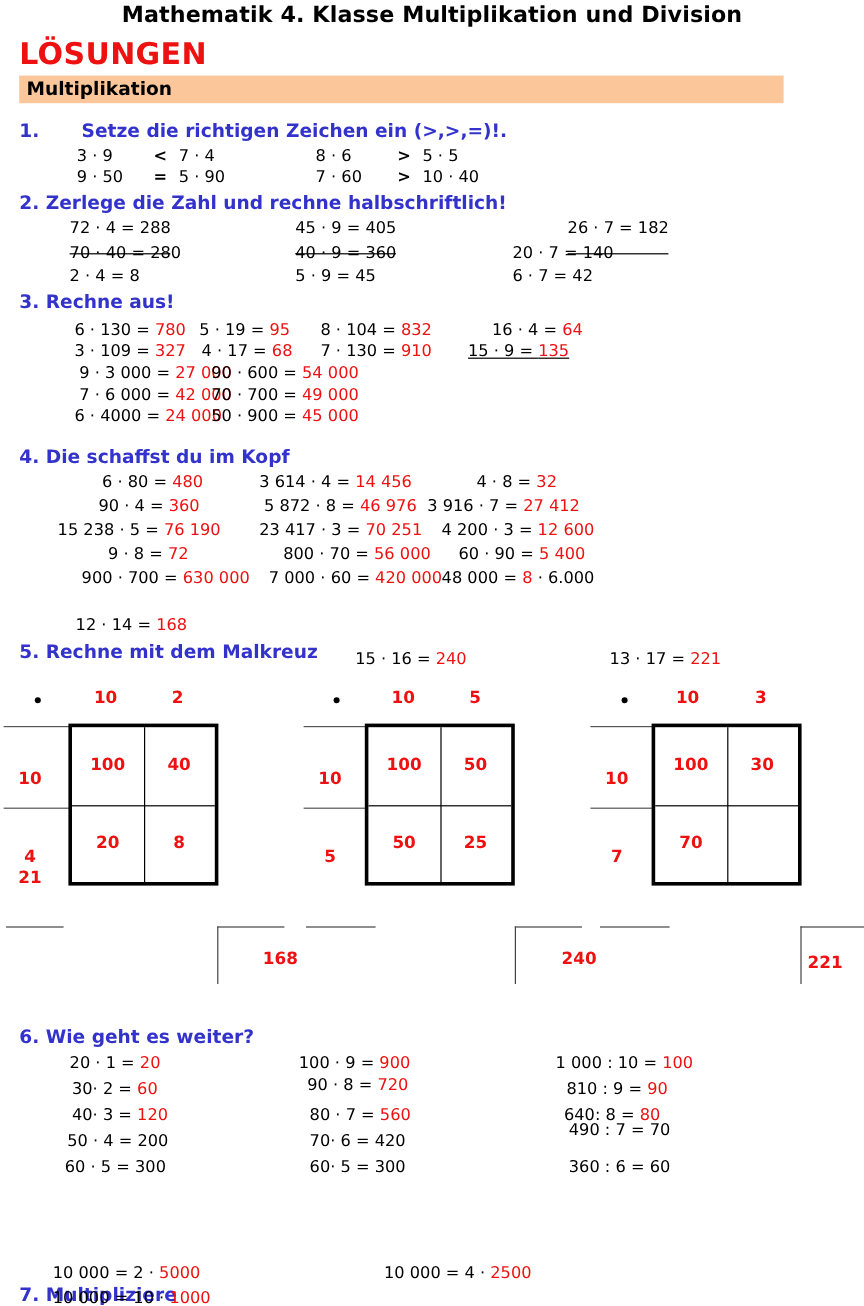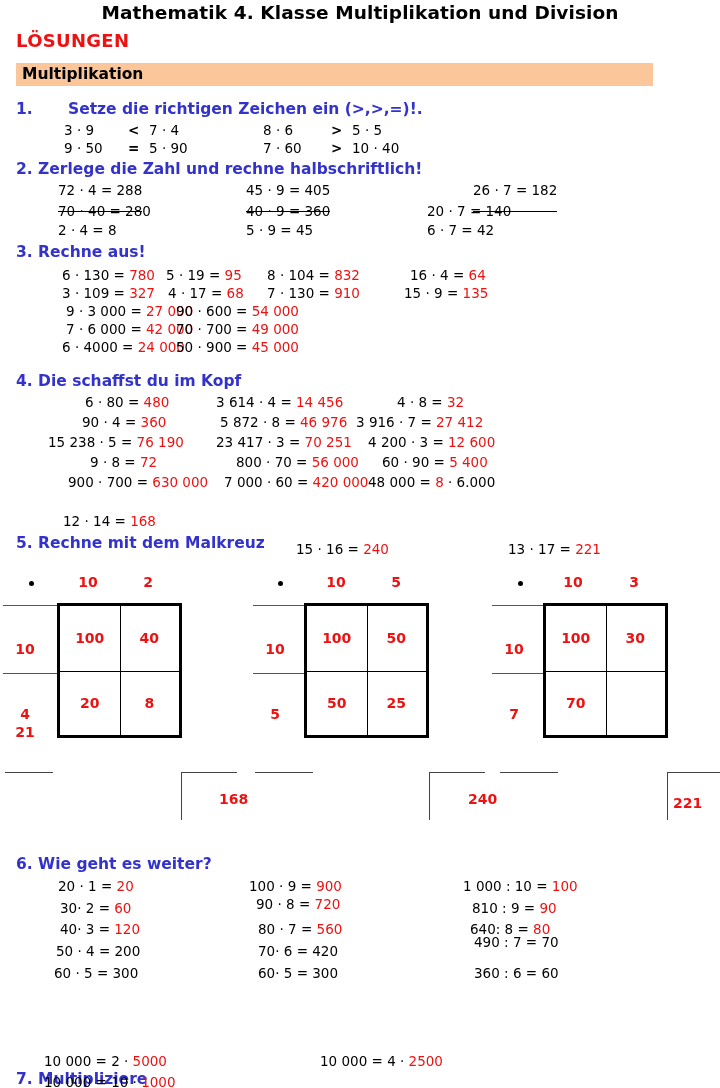--- a/index.html
+++ b/index.html
@@ -29,21 +29,21 @@
     text-align: center;
     font-size: 18.5px;
     font-weight: bold;
     color: #000;
     letter-spacing: .1px;
   }
 
   .loesungen {
     position: absolute;
     left: 16px; top: 30px;
-    font-size: 18px;
+    font-size: 25px;
     font-weight: bold;
     color: #ee1111;
     letter-spacing: .3px;
   }
 
   .band {
     position: absolute;
     left: 16px; top: 63px;
     width: 637px;
     height: 23px;
@@ -218,21 +218,21 @@
   </div>
 
   <div class="cell" style="left:62px;  top:267px;"><span>6  · 130 = </span><span class="red">780</span></div>
   <div class="cell" style="left:166px; top:267px;"><span>5  · 19 = </span><span class="red">95</span></div>
   <div class="cell" style="left:267px; top:267px;"><span>8  · 104 = </span><span class="red">832</span></div>
   <div class="cell" style="left:410px; top:267px;"><span>16  · 4 = </span><span class="red">64</span></div>
 
   <div class="cell" style="left:62px;  top:285px;"><span>3  · 109 = </span><span class="red">327</span></div>
   <div class="cell" style="left:168px; top:285px;"><span>4  · 17 = </span><span class="red">68</span></div>
   <div class="cell" style="left:267px; top:285px;"><span>7  · 130 = </span><span class="red">910</span></div>
-  <div class="cell" style="left:404px; top:285px;"><span>15  · 9 = </span><span class="red">135</span></div>
+  <div class="cell" style="left:390px; top:285px;text-decoration:underline;"><span>15  · 9 = </span><span class="red">135</span></div>
 
   <div class="cell" style="left:66px;  top:303px;"><span>9 · 3 000 = </span><span class="red">27 000</span></div>
   <div class="cell" style="left:176px; top:303px;"><span>90 · 600 = </span><span class="red">54 000</span></div>
 
   <div class="cell" style="left:66px;  top:321px;"><span>7 · 6 000 = </span><span class="red">42 000</span></div>
   <div class="cell" style="left:176px; top:321px;"><span>70 · 700 = </span><span class="red">49 000</span></div>
 
   <div class="cell" style="left:62px;  top:339px;"><span>6 · 4000 = </span><span class="red">24 000</span></div>
   <div class="cell" style="left:176px; top:339px;"><span>50 · 900 = </span><span class="red">45 000</span></div>
 

